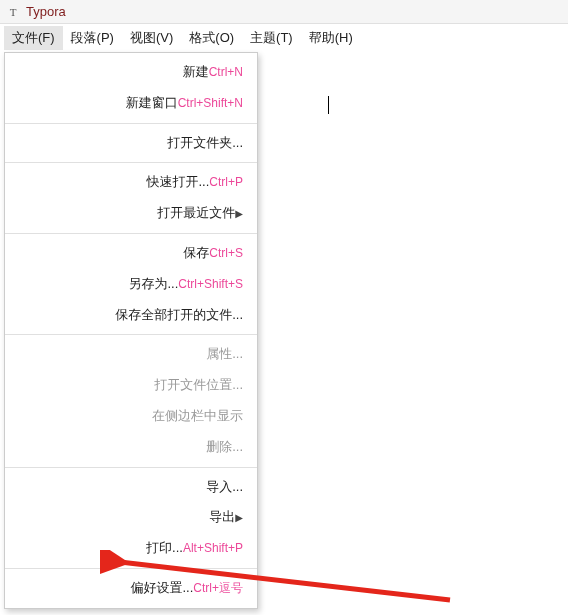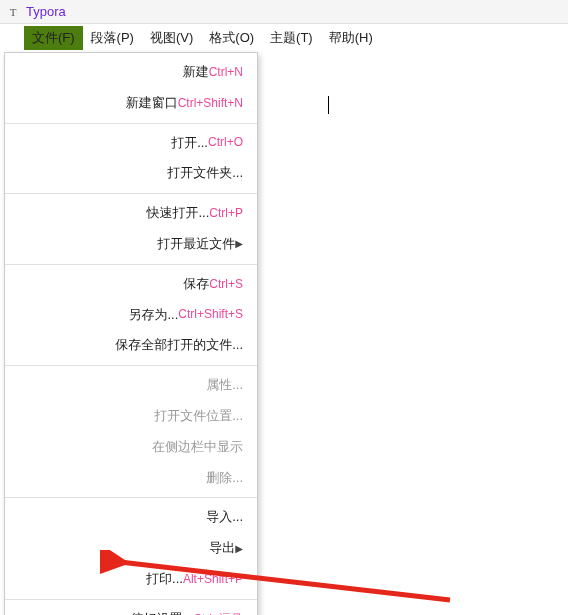--- a/index.html
+++ b/index.html
@@ -23,36 +23,35 @@
     .app-icon {
       width: 14px; height: 14px;
       display: inline-flex;
       align-items: center;
       justify-content: center;
       font-size: 11px;
       color: #555;
       margin-right: 6px;
       font-family: serif;
     }
-    .app-title { color: #6d28d9; }
+    .app-title { color: #7f1d1d; }
     .menubar {
       display: flex;
       align-items: center;
       padding: 4px 4px;
       height: 28px;
       font-size: 13px;
     }
     .menubar-item {
       padding: 3px 8px;
       color: #222;
       cursor: default;
     }
     .menubar-item.active {
-      background: #4d7c0f;
-      margin-left: 20px;
+      background: #e5e5e5;
     }
     .dropdown {
       position: absolute;
       left: 4px;
       top: 52px;
       width: 254px;
       background: #fff;
       border: 1px solid #ccc;
       box-shadow: 2px 3px 6px rgba(0,0,0,0.2);
       padding: 4px 0;
@@ -119,24 +118,20 @@
     <span>新建</span>
     <span class="shortcut">Ctrl+N</span>
   </div>
   <div class="menu-item">
     <span>新建窗口</span>
     <span class="shortcut">Ctrl+Shift+N</span>
   </div>
   <div class="separator"></div>
 
   <div class="menu-item">
-    <span>打开...</span>
-    <span class="shortcut">Ctrl+O</span>
-  </div>
-  <div class="menu-item">
     <span>打开文件夹...</span>
   </div>
   <div class="separator"></div>
 
   <div class="menu-item">
     <span>快速打开...</span>
     <span class="shortcut">Ctrl+P</span>
   </div>
   <div class="menu-item">
     <span>打开最近文件</span>

